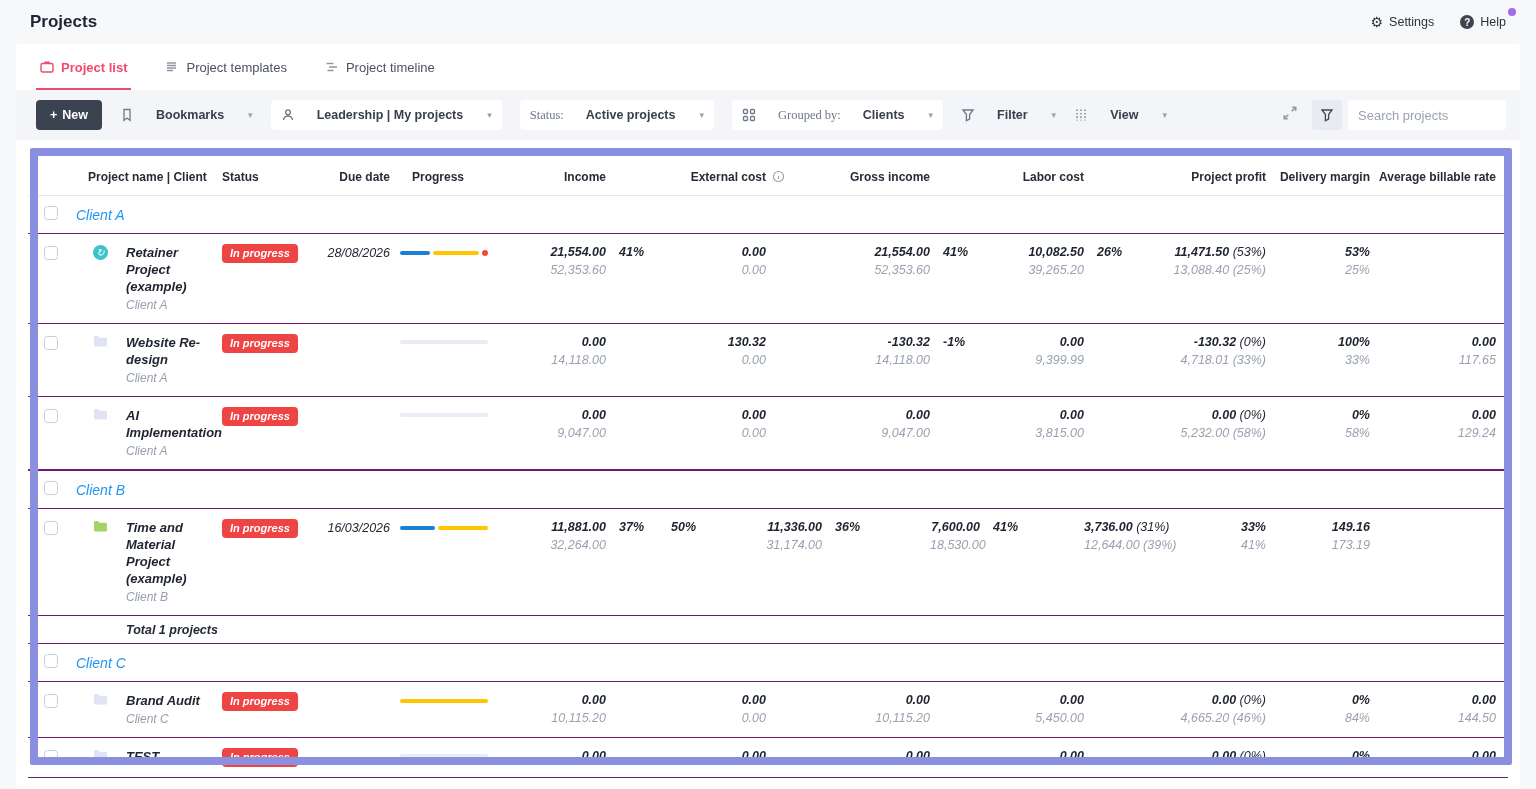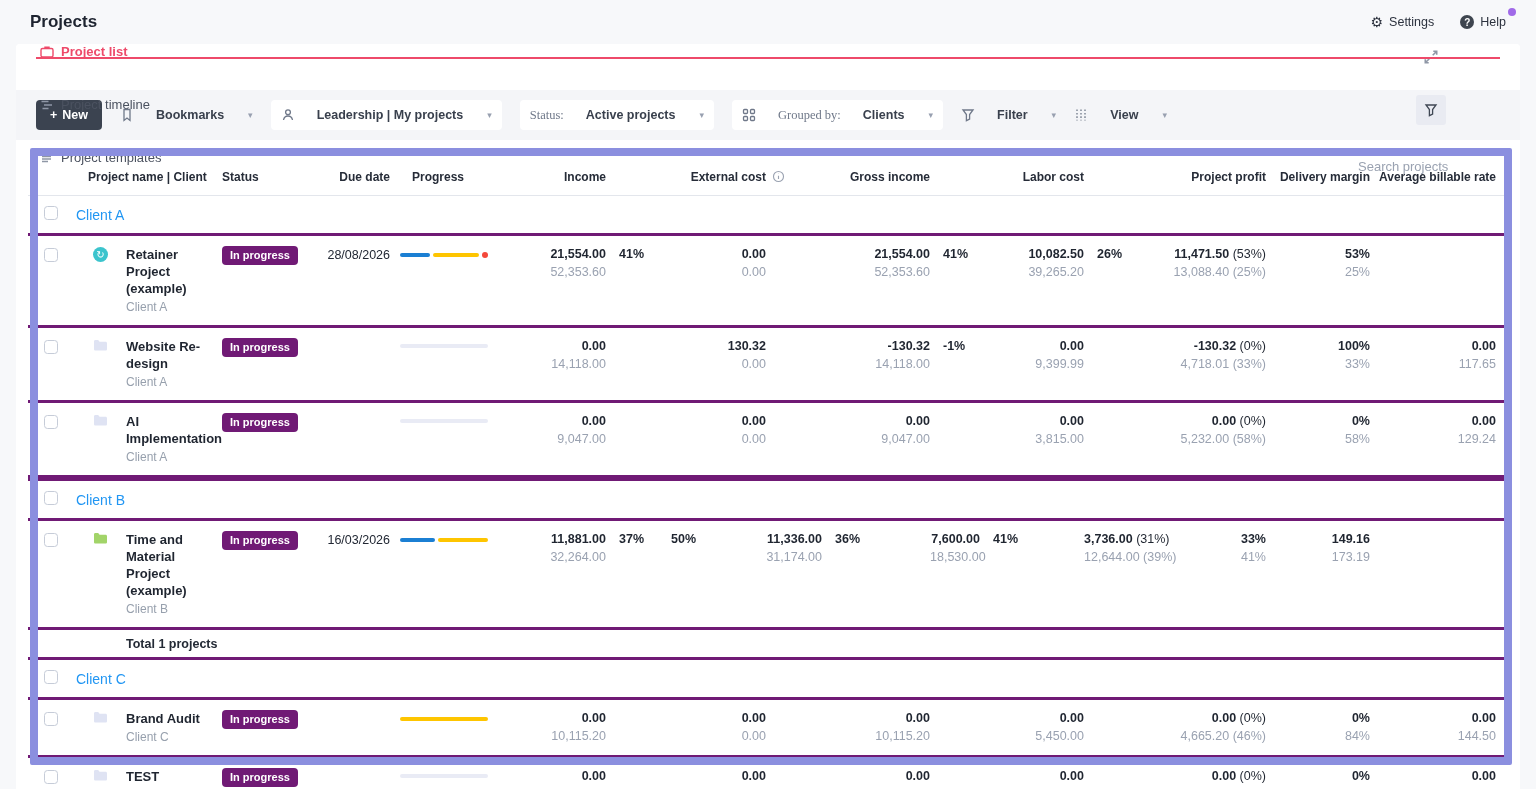--- a/index.html
+++ b/index.html
@@ -12,64 +12,64 @@
   .top-actions { display:flex; align-items:center; gap:26px; }
   .top-action { display:flex; align-items:center; gap:6px; font-size:12.5px; color:#2c323e; cursor:pointer; position:relative; }
   .gear { font-size:14px; line-height:1; }
   .help-ic { width:14px; height:14px; border-radius:50%; background:#3e454f; color:#fff; font-size:10px; font-weight:700; display:flex; align-items:center; justify-content:center; }
   .notif-dot { position:absolute; top:-7px; right:-10px; width:8px; height:8px; border-radius:50%; background:#a06ae8; }
 
   
   .card { margin:0 16px; background:#fff; border-radius:4px 4px 0 0; height:745px; }
 
   
-  .tabs { height:46px; display:flex; align-items:stretch; gap:38px; padding:0 24px; background:#fff; border-radius:4px 4px 0 0;flex-direction:column; }
+  .tabs { height:46px; display:flex; align-items:stretch; gap:38px; padding:0 24px; background:#fff; border-radius:4px 4px 0 0; }
   .tab { display:flex; align-items:center; gap:7px; font-size:13px; color:#4b5260; cursor:pointer; position:relative; }
   .tab svg { width:14px; height:14px; stroke:#8f97a6; fill:none; stroke-width:1.4; }
   .tab.active { color:#ee4a6a; font-weight:600; }
   .tab.active svg { stroke:#ee4a6a; }
   .tab.active::after { content:""; position:absolute; left:-4px; right:-4px; bottom:0; height:2px; background:#ee4a6a; }
 
   
   .toolbar { height:50px; background:#f4f5f8; display:flex; align-items:center; padding:0 14px 0 20px; gap:18px; }
   .btn-new { background:#3b4350; color:#fff; font-size:12.5px; font-weight:700; border:none; border-radius:4px; height:30px; padding:0 14px; display:flex; align-items:center; gap:5px; cursor:pointer; }
   .tb-item { display:flex; align-items:center; gap:22px; font-size:12.5px; color:#39404d; height:30px; cursor:pointer; white-space:nowrap; }
   .tb-item svg { width:14px; height:14px; stroke:#6f7889; fill:none; stroke-width:1.3; }
   .tb-pill { background:#fff; border-radius:4px; padding:0 10px; }
   .caret { font-size:9px; color:#98a0b0; margin-left:2px; }
   .bold { font-weight:700; }
   .muted-prefix { color:#6f7889;font-family:Liberation Serif, serif; }
-  .tb-right { margin-left:auto; display:flex; align-items:center; gap:26px;flex-direction:column; }
+  .tb-right { margin-left:auto; display:flex; align-items:center; gap:14px; }
   .icon-plain svg { width:16px; height:16px; stroke:#8f97a6; fill:none; stroke-width:1.4; }
   .filter-box { width:30px; height:30px; background:#e9ebf2; border-radius:3px; display:flex; align-items:center; justify-content:center; cursor:pointer; }
   .filter-box svg { width:14px; height:14px; stroke:#3f4754; fill:none; stroke-width:1.3; }
   .search-input { width:158px; height:30px; border:none; border-radius:3px; background:#fff; font-size:13px; padding:0 10px; color:#333; outline:none; font-family:"Liberation Sans",sans-serif; margin-left:-8px; }
   .search-input::placeholder { color:#9aa2b1; }
 
   
   .tablewrap { padding:18px 12px 0 12px; }
   .grid { display:grid; grid-template-columns:36px 54px 104px 86px 90px 104px 104px 52px 108px 56px 108px 50px 104px 48px 134px 104px 126px; }
   .thead { height:38px; align-items:center; border-bottom:1px solid #e3e6ec; }
   .th { font-size:12px; font-weight:700; color:#262c38; white-space:nowrap; }
   .th.right { text-align:right; }
   .th-name { grid-column:2/4; padding-left:24px; }
   .th-info { display:flex; align-items:center; padding-left:6px; }
   .th-info svg { width:13px; height:13px; stroke:#9aa2b1; fill:none; stroke-width:1.2; }
 
-  .row { border-bottom:3px solid #701a75; }
+  .row { border-bottom:1px solid #701a75;font-style:italic; }
   .cell { padding-top:10px; padding-bottom:10px; font-size:12.5px; }
   .c-check { padding-left:16px; padding-top:12px; }
   .checkbox { display:inline-block; width:14px; height:14px; border:1.5px solid #c6ccd8; border-radius:3.5px; background:#fff; cursor:pointer; }
   .c-icon { display:flex; justify-content:flex-end; padding-right:10px; padding-top:11px; }
   .picon { width:15px; height:13px; }
   .picon-circle { width:15px; height:15px; border-radius:50%; color:#fff; font-size:10px; display:flex; align-items:center; justify-content:center; line-height:1; }
   .c-name { padding-left:8px; }
   .pname { font-size:13px; font-weight:700; color:#1f2530; line-height:17px; cursor:pointer; }
   .pclient { font-size:12px; color:#97a0ad; line-height:16px; margin-top:2px; }
-  .badge { display:inline-block; background:#701a75; color:#fff; font-size:11px; font-weight:700; border-radius:4px; padding:3px 8px; line-height:13px; cursor:pointer; }
+  .badge { display:inline-block; background:#ef4444; color:#fff; font-size:11px; font-weight:700; border-radius:4px; padding:3px 8px; line-height:13px; cursor:pointer; }
   .c-due { color:#222834; text-align:right; padding-right:8px; line-height:19px; }
   .c-prog { padding-top:16px; padding-left:2px; padding-right:14px; }
   .pbar { display:flex; align-items:center; gap:3px; height:5px; }
   .pseg { height:4px; border-radius:2px; }
   .pdot { width:6px; height:6px; border-radius:50%; flex:0 0 6px; }
   .ptrack { height:4px; border-radius:2px; background:#e9ebf5; }
   .num { text-align:right; }
   .v1 { font-weight:700; color:#1f2530; line-height:17px; white-space:nowrap; }
   .v1 .paren { font-weight:400; }
   .v2 { font-weight:400; color:#9aa2b1; line-height:17px; margin-top:1px; white-space:nowrap; }
@@ -106,29 +106,29 @@
   <div class="tabs">
     <div class="tab active">
       <svg viewBox="0 0 14 14">
           <path d="M5 3.5V2.2h4v1.3"></path>
           <rect x="1" y="3.5" width="12" height="8.5" rx="1.5"></rect>
         </svg>
       <span>Project list</span>
     </div>
     <div class="tab">
       <svg viewBox="0 0 14 14">
+          <path d="M2 3h9M2 5.5h9M2 8h9M2 10.5h6"></path>
+        </svg>
+      <span>Project templates</span>
+    </div>
+    <div class="tab">
+      <svg viewBox="0 0 14 14">
           <path d="M1.5 3.5h7M4 7h8M2.5 10.5h6"></path>
         </svg>
       <span>Project timeline</span>
-    </div>
-    <div class="tab">
-      <svg viewBox="0 0 14 14">
-          <path d="M2 3h9M2 5.5h9M2 8h9M2 10.5h6"></path>
-        </svg>
-      <span>Project templates</span>
     </div>
   </div>
 
   <div class="toolbar">
     <button class="btn-new">
       <span>+</span>
       <span>New</span>
     </button>
 
     <div class="tb-item">

